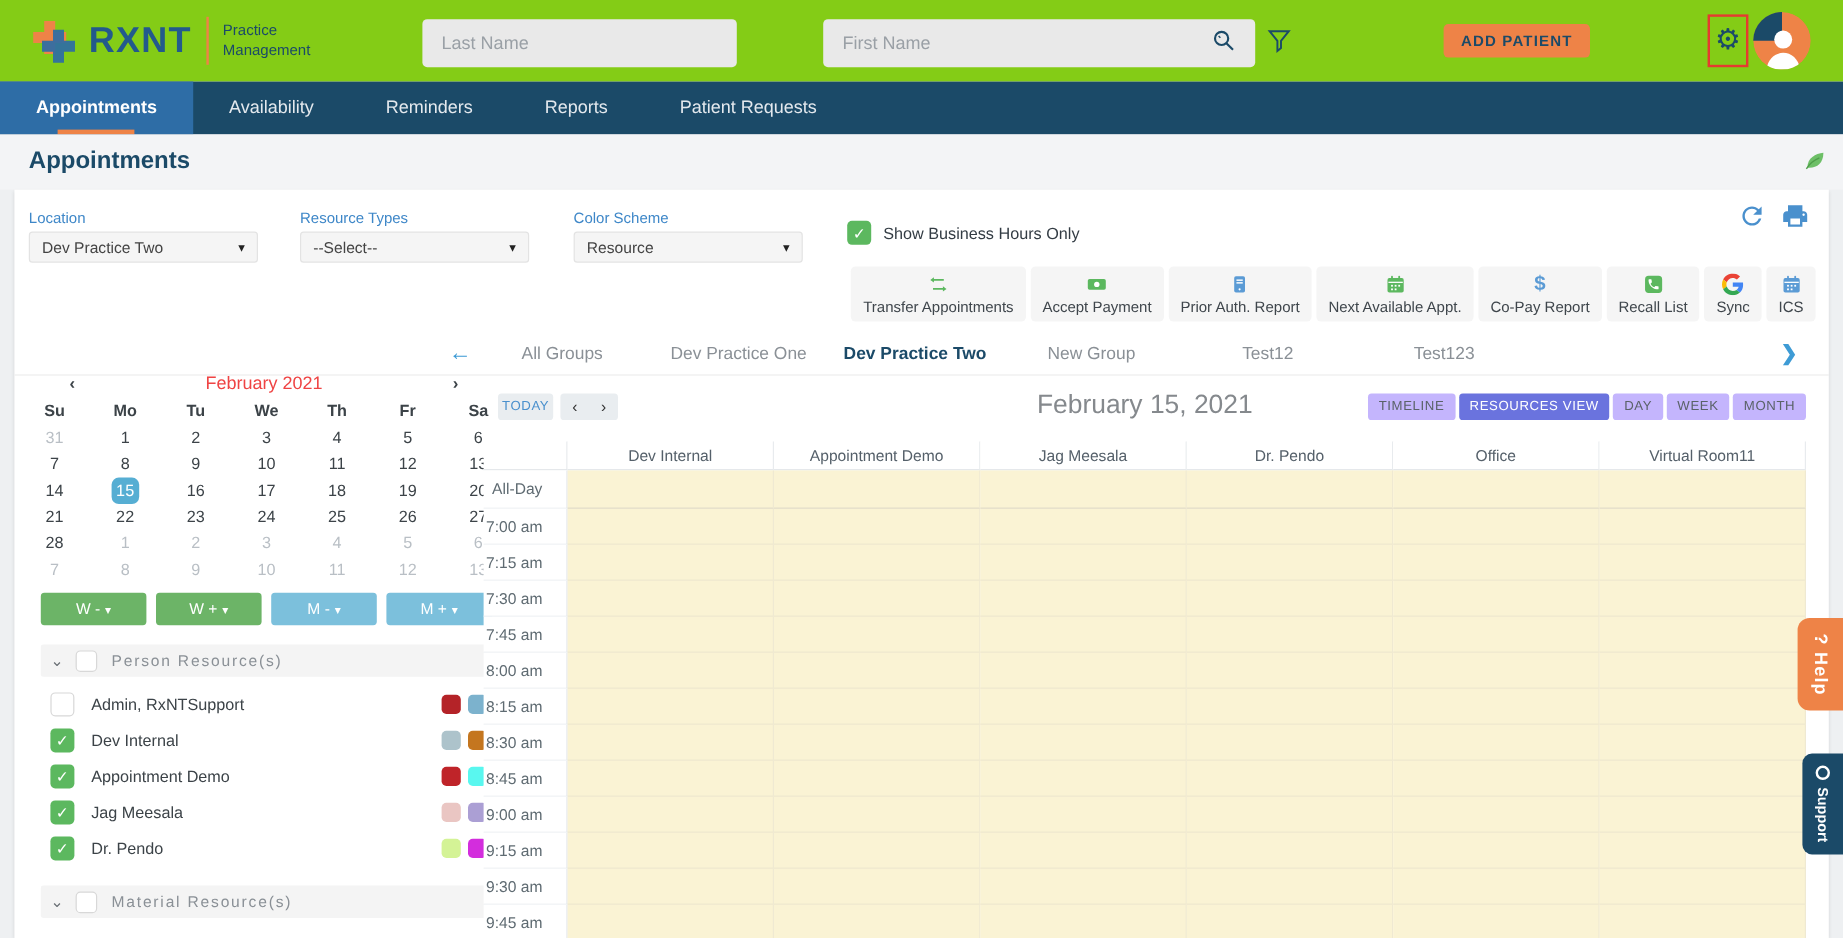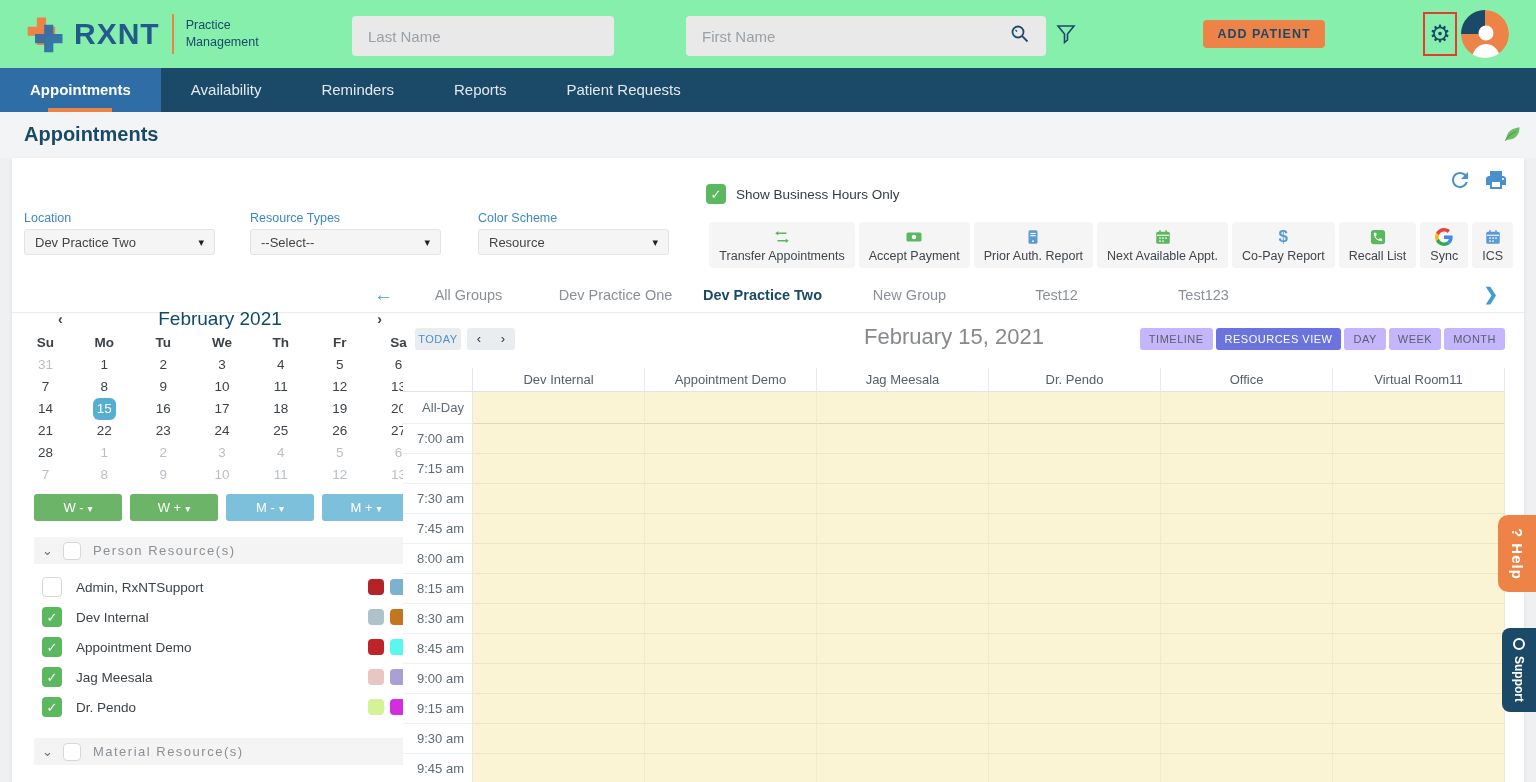--- a/index.html
+++ b/index.html
@@ -1,21 +1,21 @@
 <!DOCTYPE html>
 <html><head>
 <meta charset="utf-8">
 <style>
   * { margin:0; padding:0; box-sizing:border-box; }
   html,body { width:1536px; height:782px; }
   body { font-family:"Liberation Sans", sans-serif; background:#eef0f2; }
   #app { position:relative; width:1536px; height:782px; overflow:hidden; background:#eef0f2; }
 
   
-  #topbar { position:absolute; left:0; top:0; width:1536px; height:68px; background:#86efac; }
+  #topbar { position:absolute; left:0; top:0; width:1536px; height:68px; background:#84cc16; }
   #logo { position:absolute; left:24px; top:12px; display:flex; align-items:center; }
   #logo-cross { width:44px; height:44px; }
   #brand-name { font-size:30px; font-weight:bold; color:#235a8c; letter-spacing:1px; margin-left:6px; }
   #logo-divider { width:2px; height:40px; background:#ee8347; margin:0 12px; }
   #product-name { font-size:12.5px; color:#1b4a68; line-height:1.35; }
   .name-input { position:absolute; top:16px; height:40px; background:#e9e9e9; border:none; border-radius:4px; padding:0 16px; font-size:15px; color:#444; font-family:"Liberation Sans",sans-serif; }
   .name-input::placeholder { color:#9aa0a6; }
   #last-name { left:352px; width:262px; }
   #first-name { left:686px; width:360px; }
   #hdr-search { position:absolute; left:1008px; top:22px; width:24px; height:24px; cursor:pointer; }
@@ -34,21 +34,21 @@
   
   #titlebar { position:absolute; left:0; top:112px; width:1536px; height:46px; background:#f3f4f6; }
   #page-title { position:absolute; left:24px; top:11px; font-size:20px; font-weight:bold; color:#1b4a68; }
   #leaf-icon { position:absolute; right:14px; top:12px; width:20px; height:20px; }
 
   
   #panel { position:absolute; left:12px; top:158px; width:1512px; height:624px; background:#fff; box-shadow:0 1px 3px rgba(0,0,0,.10); }
   #refresh-btn { position:absolute; right:52px; top:10px; width:24px; height:24px; cursor:pointer; }
   #print-btn { position:absolute; right:16px; top:10px; width:24px; height:24px; cursor:pointer; }
 
-  .filter-group { position:absolute; top:17px;margin-top:36px; }
+  .filter-group { position:absolute; top:17px; }
   .filter-label { font-size:12.5px; color:#3e87c8; margin-bottom:4px; }
   .select-box { width:191px; height:26px; background:#f5f5f5; border:1px solid #e3e3e3; border-radius:3px; display:flex; align-items:center; justify-content:space-between; padding:0 10px; font-size:13px; color:#444; cursor:pointer; }
   .select-caret { font-size:11px; color:#222; }
   #fg-location { left:12px; } #fg-restypes { left:238px; } #fg-colorscheme { left:466px; }
   #business-hours { position:absolute; left:694px; top:26px; display:flex; align-items:center; cursor:pointer; }
   .cb { width:20px; height:20px; border-radius:4px; display:inline-flex; align-items:center; justify-content:center; font-size:13px; }
   .cb.on { background:#5cb85f; color:#fff; }
   .cb.off { background:#fff; border:1px solid #d8d8d8; }
   #business-hours .bh-label { margin-left:10px; font-size:13.5px; color:#333c44; }
 
@@ -63,21 +63,21 @@
   #groupsrow { position:absolute; left:0; top:122px; width:1512px; height:33px; border-bottom:1px solid #ededed; }
   #groups-left-arrow { position:absolute; left:362px; top:4px; font-size:19px; color:#3e9bd5; cursor:pointer; }
   #groups-tabs { position:absolute; left:383px; top:0; display:flex; }
   .group-tab { width:147px; text-align:center; font-size:14.5px; color:#8a9096; line-height:30px; cursor:pointer; white-space:nowrap; overflow:hidden; }
   .group-tab.active { color:#1b4a68; font-weight:bold; }
   #groups-right-arrow { position:absolute; right:26px; top:4px; font-size:17px; color:#3e9bd5; cursor:pointer; font-weight:bold; }
 
   
   #sidebar { position:absolute; left:22px; top:150px; width:376px; }
   #minical-head { display:flex; align-items:center; justify-content:space-between; padding:0 28px 0 24px; height:22px; }
-  #minical-title { font-size:19px; color:#0c4a6e; }
+  #minical-title { font-size:15px; color:#ef4444; }
   .mc-arrow { font-size:14px; font-weight:bold; color:#3c4348; cursor:pointer; }
   #minical-weekdays, .mc-week { display:flex;gap:36px; }
   #minical-weekdays span, .mc-day { width:53.7px; text-align:center; }
   #minical-weekdays { height:24px; align-items:center; }
   #minical-weekdays span { font-size:13.5px; font-weight:bold; color:#3c4348; }
   .mc-day { height:22px; line-height:22px; font-size:13.5px; color:#3c4348; cursor:pointer; }
   .mc-day.muted { color:#b9bfc5; }
   .mc-day.selected { background:#56aed3; color:#fff; border-radius:6px; }
   #rangebtns { display:flex; gap:8px; margin-top:8px; }
   .range-btn { flex:1; height:27px; border:none; border-radius:3px; color:#fff; font-size:13px; cursor:pointer; font-family:"Liberation Sans",sans-serif; }
@@ -101,21 +101,21 @@
   #prevnext { position:absolute; left:64px; top:0; height:22px; background:#e9edf0; border-radius:3px; display:flex; }
   #prevnext span { width:24px; text-align:center; line-height:22px; font-size:13px; color:#333; cursor:pointer; }
   #sched-date { position:absolute; left:0; right:0; top:-4px; text-align:center; font-size:22px; color:#85898d; }
   #viewbtns { position:absolute; right:0; top:0; display:flex; gap:3px; }
   .view-btn { height:22px; border:none; border-radius:3px; background:#c4b5fd; color:#5a6268; font-size:11px; letter-spacing:.5px; padding:0 9px; cursor:pointer; font-family:"Liberation Sans",sans-serif; }
   .view-btn.active { background:#6a73de; color:#fff; }
 
   #grid { position:absolute; left:0; top:40px; width:1102px; display:grid; grid-template-columns:70px repeat(6,1fr); grid-auto-rows:auto; }
   .gh-cell { height:24px; background:#fff; border-bottom:1px solid #dfe3e6; border-right:1px solid #e8ebee; font-size:13px; color:#55606a; text-align:center; line-height:23px; white-space:nowrap; overflow:hidden; }
   .gh-gutter { border-right:1px solid #e3e7ea; }
-  .time-gutter { background:#fff; border-right:1px solid #e3e7ea; border-bottom:1px solid #eef1f3; font-size:13px; color:#5f6b72; display:flex; align-items:center; justify-content:flex-end; padding-right:8px; white-space:nowrap; }
+  .time-gutter { background:#fff; border-right:1px solid #e3e7ea; border-bottom:1px solid #eef1f3; font-size:13px; color:#5f6b72; display:flex; align-items:center; justify-content:flex-end; padding-right:20px; white-space:nowrap; }
   .slot-cell { background:#faf3d4; border-right:1px solid #efe9d2; border-bottom:1px solid #ece5cc; }
   .allday-row { height:32px; }
   .allday-row.slot-cell { border-bottom:1px solid #dcd8c6; }
   .time-row { height:30px; }
 
   
   #help-tab { position:absolute; right:0; top:515px; width:38px; height:77px; background:#ee8347; border-radius:10px 0 0 10px; color:#fff; display:flex; align-items:center; justify-content:center; writing-mode:vertical-rl; font-size:15px; font-weight:bold; letter-spacing:1px; cursor:pointer; z-index:20; }
   #support-tab { position:absolute; right:0; top:628px; width:34px; height:84px; background:#1b4a68; border-radius:8px 0 0 8px; color:#fff; display:flex; align-items:center; justify-content:center; gap:6px; writing-mode:vertical-rl; font-size:12px; font-weight:bold; cursor:pointer; z-index:20; }
   #support-tab .sicon { width:12px; height:12px; border:2px solid #fff; border-radius:50%; display:inline-block; }
 </style>

